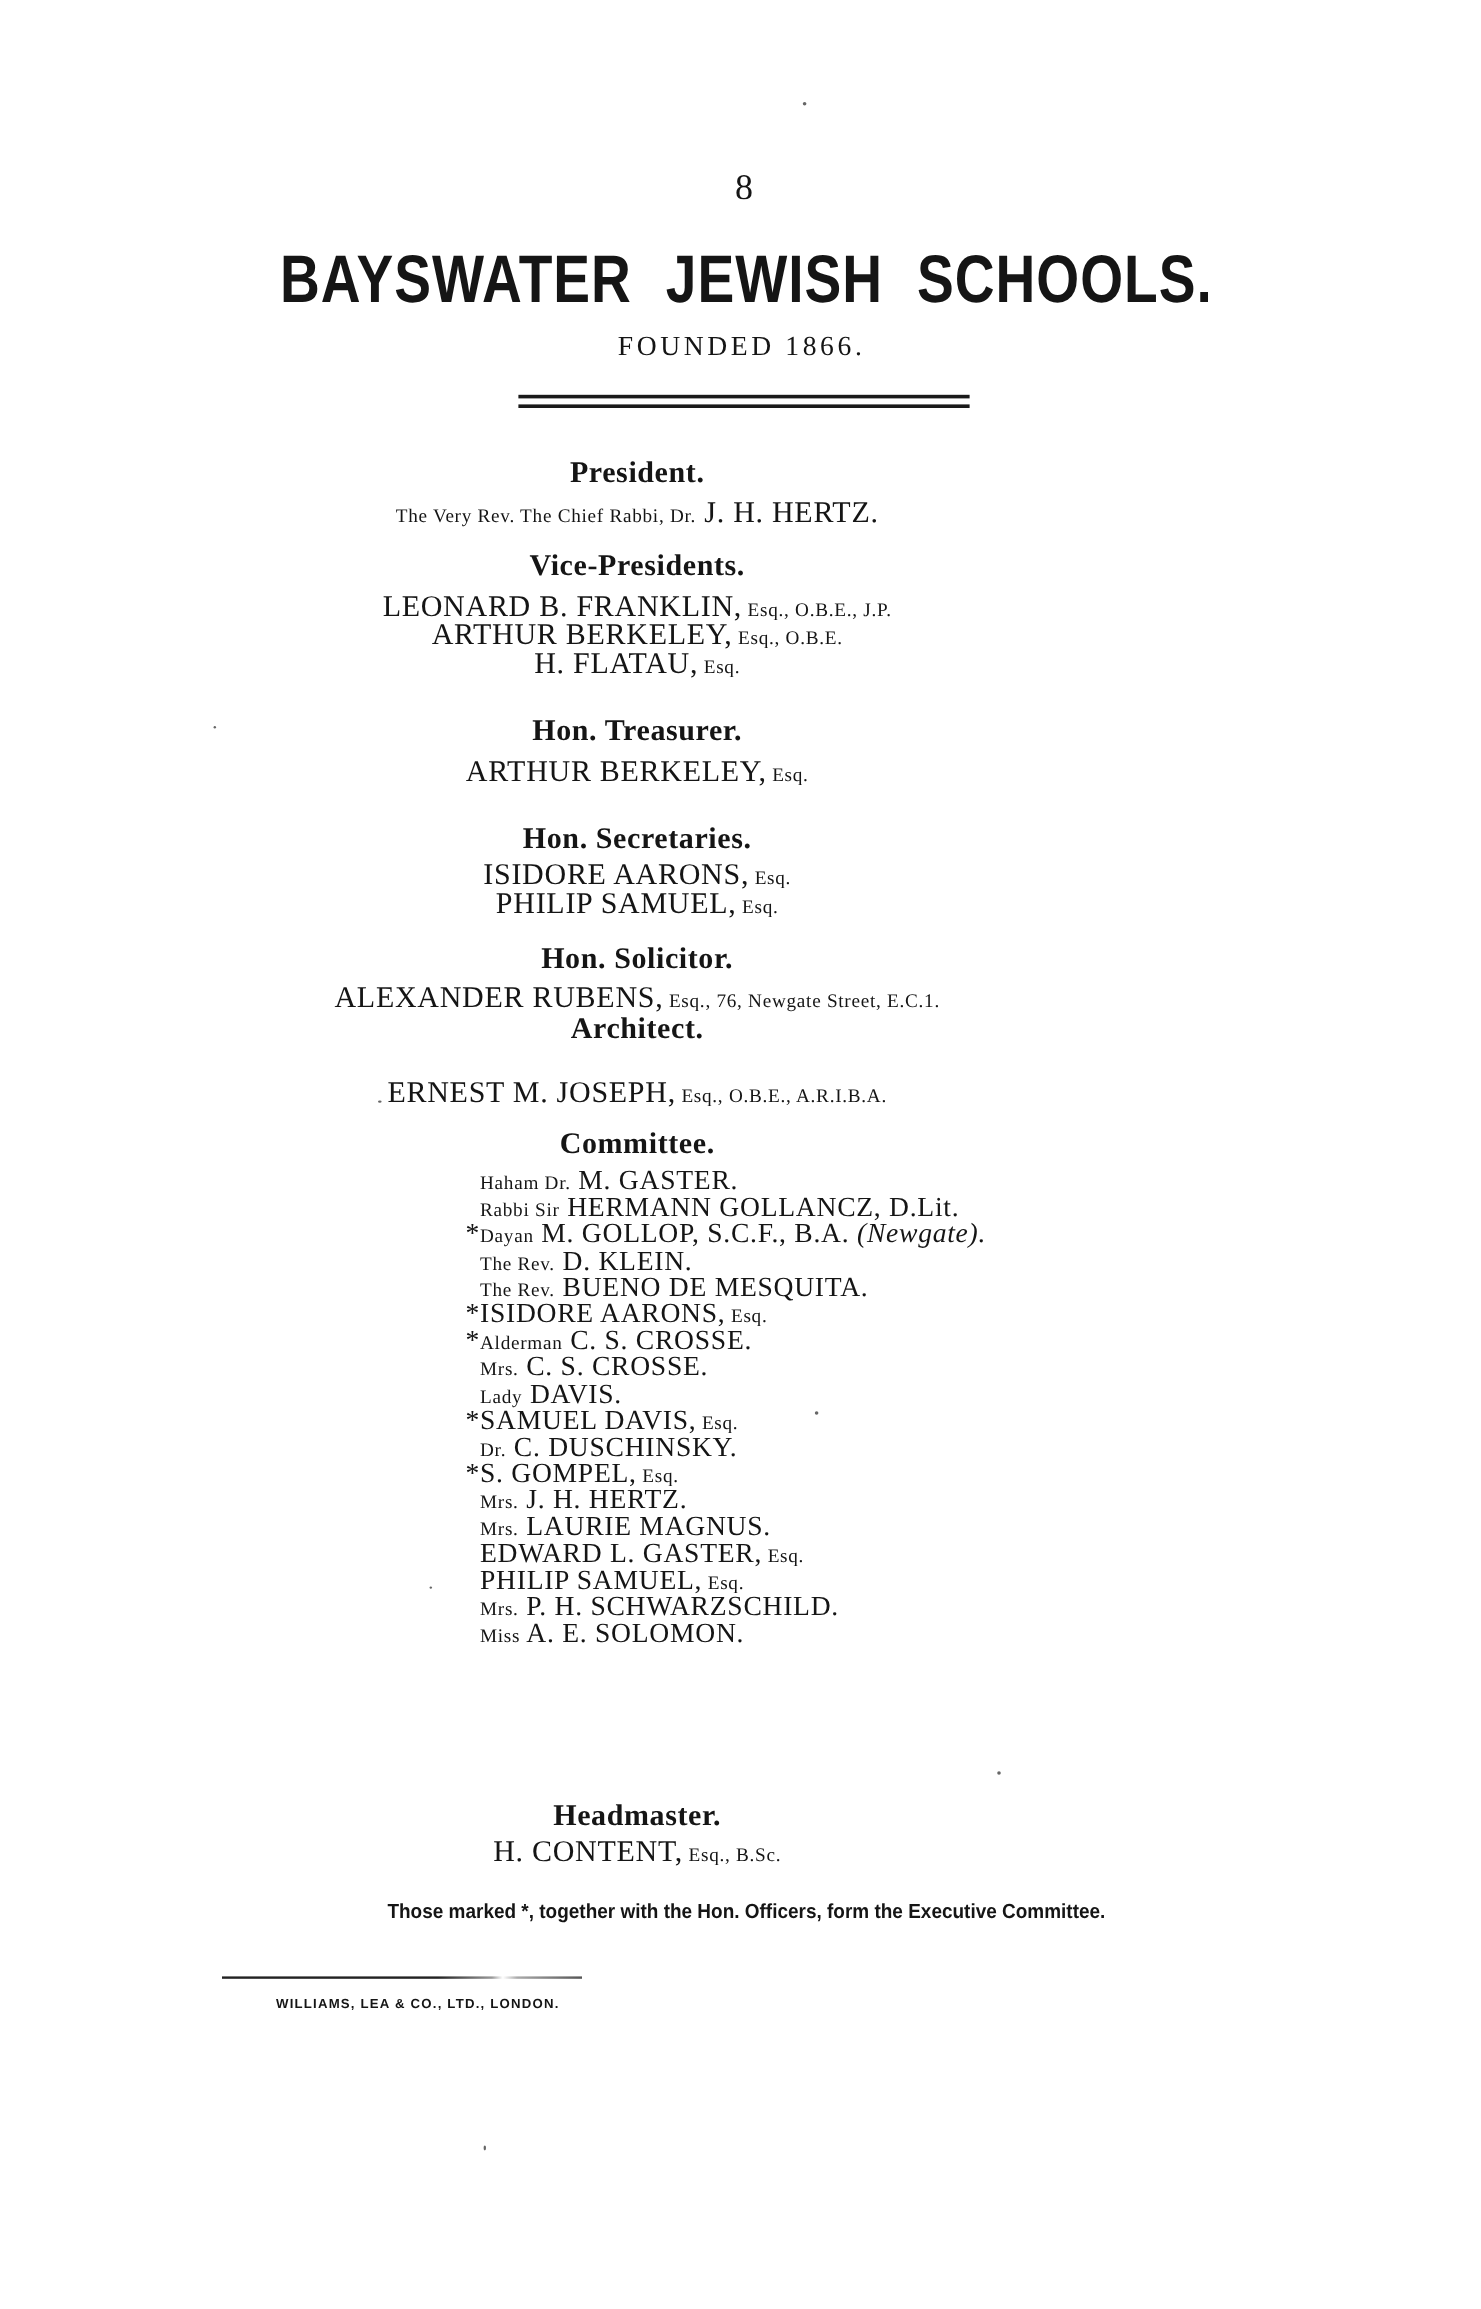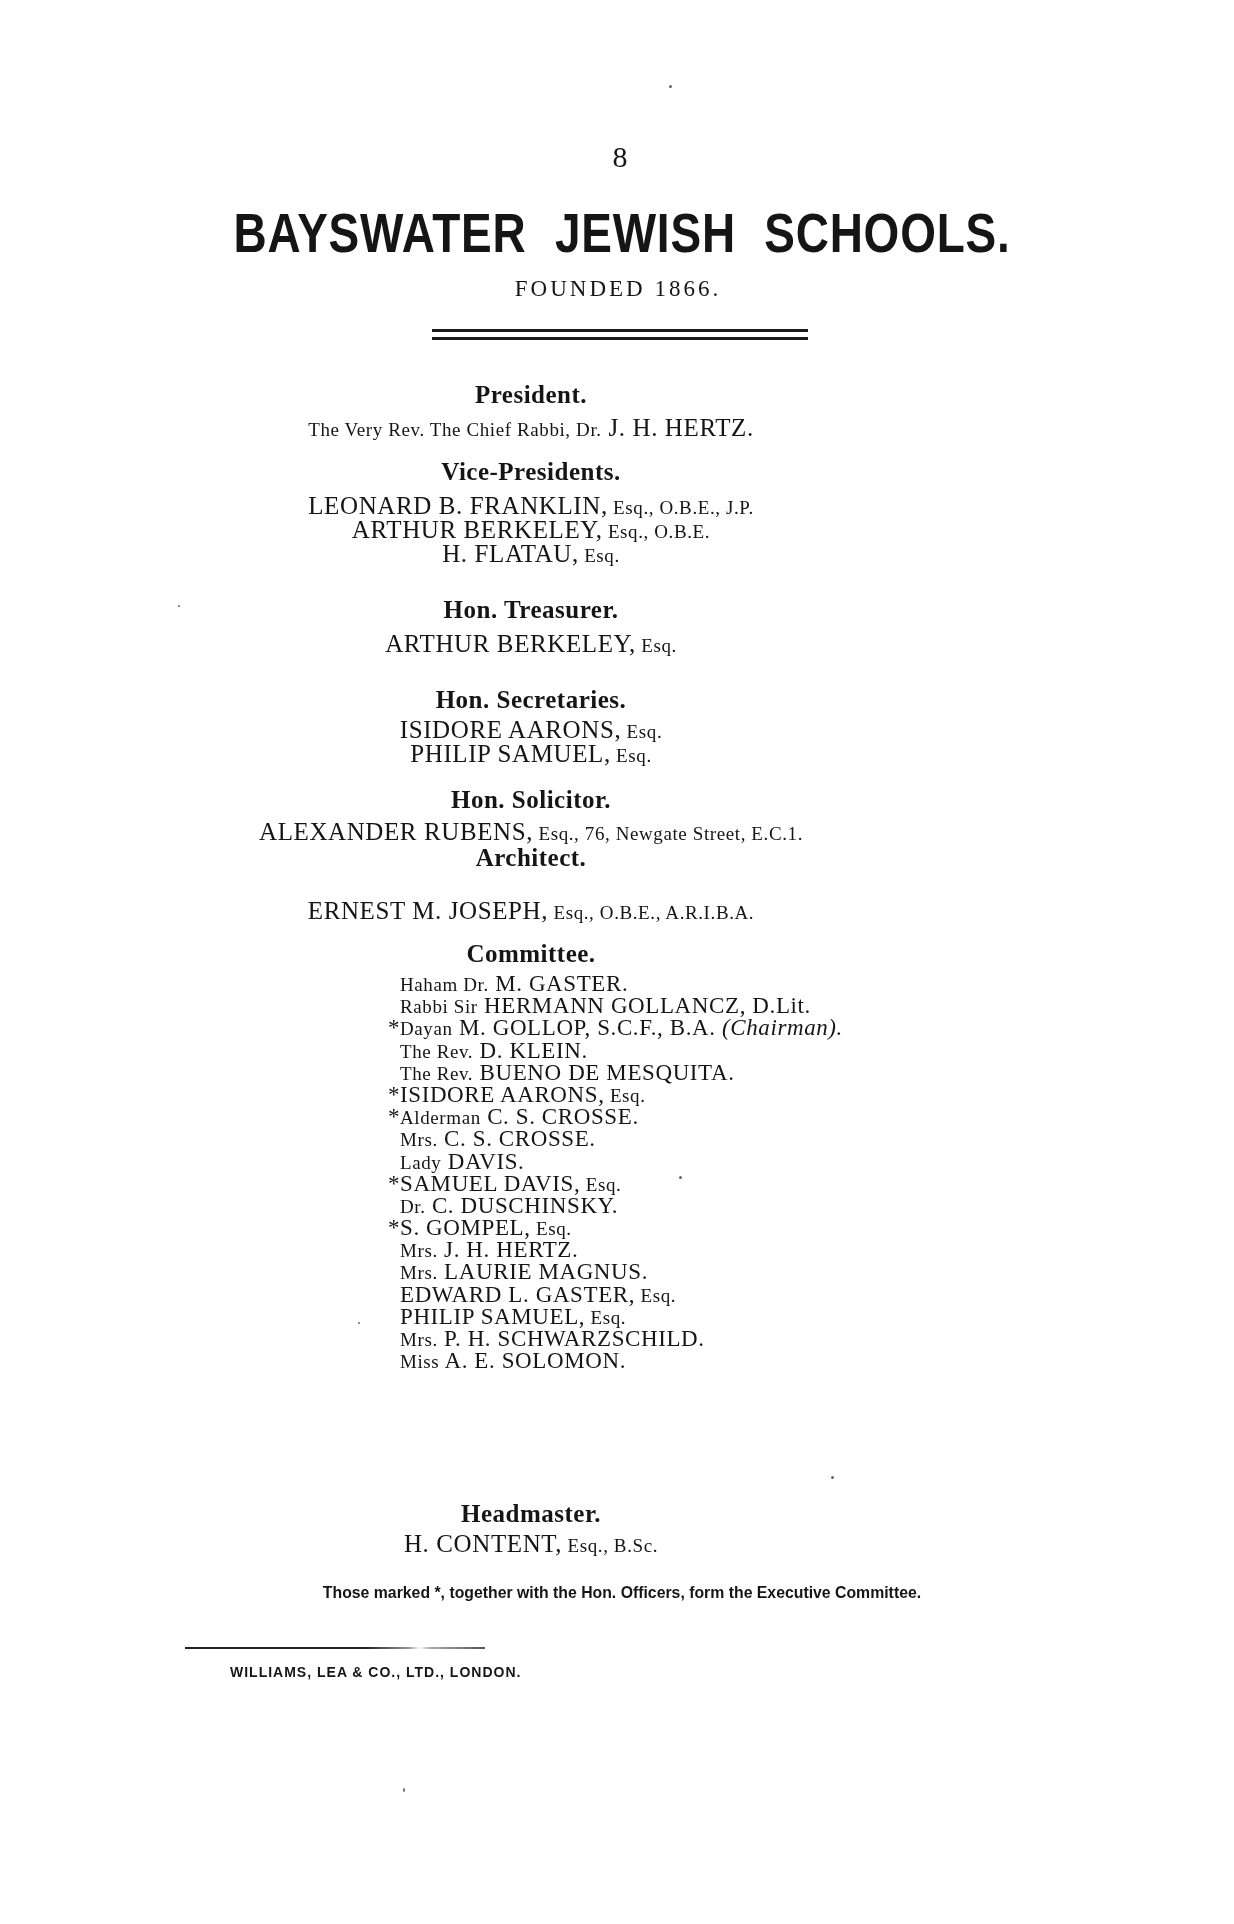--- a/index.html
+++ b/index.html
@@ -16,34 +16,34 @@
       transform: scaleX(0.82); transform-origin: 622px 0; left: 0; width: 1244px;
       word-spacing: 18px;
     }
     .founded { top: 276px; font-size: 23px; letter-spacing: 3px; left: 0; width: 1236px; }
     .rule { position: absolute; left: 432px; width: 376px; height: 3px; background: #1a1a1a; }
     .heading {
       font-family: "Liberation Serif", serif; font-weight: bold; font-size: 25px;
       letter-spacing: 0.5px;
     }
     .line { font-size: 25px; letter-spacing: 0.6px; white-space: nowrap; }
-    .sc { font-size: 19px; letter-spacing: 0.6px; }
+    .sc { font-size: 16px; letter-spacing: 0.6px; }
     .it { font-style: italic; }
     .committee { position: absolute; left: 400px; top: 973px; }
     .committee .row { font-size: 23px; height: 22.2px; line-height: 22px; white-space: nowrap; letter-spacing: 0.6px; }
     .committee .row.note { padding-left: 69px; }
     .star { display: inline-block; width: 12px; margin-left: -12px; }
     .footnote {
       top: 1583px; font-family: "Liberation Sans", sans-serif; font-weight: bold;
       font-size: 17px; transform: scaleX(0.93); left: 0; width: 1244px;
     }
     .printer-rule { position: absolute; left: 185px; top: 1647px; width: 300px; height: 2px;
       background: linear-gradient(90deg, #222 0%, #222 60%, #999 75%, #fff 78%, #aaa 82%, #555 100%); }
     .printer { position: absolute; left: 230px; top: 1664px; font-family: "Liberation Sans", sans-serif;
-      font-weight: bold; font-size: 14px; letter-spacing: 1px; }
+      font-weight: bold; font-size: 11px; letter-spacing: 1px; }
     .speck { position: absolute; background: #666; border-radius: 50%; }
   </style>
 </head>
 <body>
 
 <div class="center pageno">8</div>
 <div class="center title">BAYSWATER JEWISH SCHOOLS.</div>
 <div class="center founded">FOUNDED 1866.</div>
 <div class="rule" style="top:329px"></div>
 <div class="rule" style="top:337px"></div>
@@ -84,21 +84,21 @@
 
 <div class="center heading" style="top:844px">Architect.</div>
 <div class="center line" style="top:897px">
   <span>ERNEST M. JOSEPH,</span><span class="sc"> Esq., O.B.E., A.R.I.B.A.</span>
 </div>
 
 <div class="center heading" style="top:940px">Committee.</div>
 <div class="committee" id="committee">
     <div class="row"><span class="star"></span><span class="sc">Haham Dr.</span><span> M. GASTER.</span><span class="sc"></span></div>
     <div class="row"><span class="star"></span><span class="sc">Rabbi Sir</span><span> HERMANN GOLLANCZ, D.Lit.</span><span class="sc"></span></div>
-    <div class="row"><span class="star">*</span><span class="sc">Dayan</span><span> M. GOLLOP, S.C.F., B.A. </span><span class="it">(Chairman).</span></div>
+    <div class="row"><span class="star">*</span><span class="sc">Dayan</span><span> M. GOLLOP, S.C.F., B.A. </span><span class="it">(Newgate).</span></div>
     <div class="row"><span class="star"></span><span class="sc">The Rev.</span><span> D. KLEIN.</span><span class="sc"></span></div>
     <div class="row"><span class="star"></span><span class="sc">The Rev.</span><span> BUENO DE MESQUITA.</span><span class="sc"></span></div>
     <div class="row"><span class="star">*</span><span class="sc"></span><span>ISIDORE AARONS,</span><span class="sc"> Esq.</span></div>
     <div class="row"><span class="star">*</span><span class="sc">Alderman</span><span> C. S. CROSSE.</span><span class="sc"></span></div>
     <div class="row"><span class="star"></span><span class="sc">Mrs.</span><span> C. S. CROSSE.</span><span class="sc"></span></div>
     <div class="row"><span class="star"></span><span class="sc">Lady</span><span> DAVIS.</span><span class="sc"></span></div>
     <div class="row"><span class="star">*</span><span class="sc"></span><span>SAMUEL DAVIS,</span><span class="sc"> Esq.</span></div>
     <div class="row"><span class="star"></span><span class="sc">Dr.</span><span> C. DUSCHINSKY.</span><span class="sc"></span></div>
     <div class="row"><span class="star">*</span><span class="sc"></span><span>S. GOMPEL,</span><span class="sc"> Esq.</span></div>
     <div class="row"><span class="star"></span><span class="sc">Mrs.</span><span> J. H. HERTZ.</span><span class="sc"></span></div>

